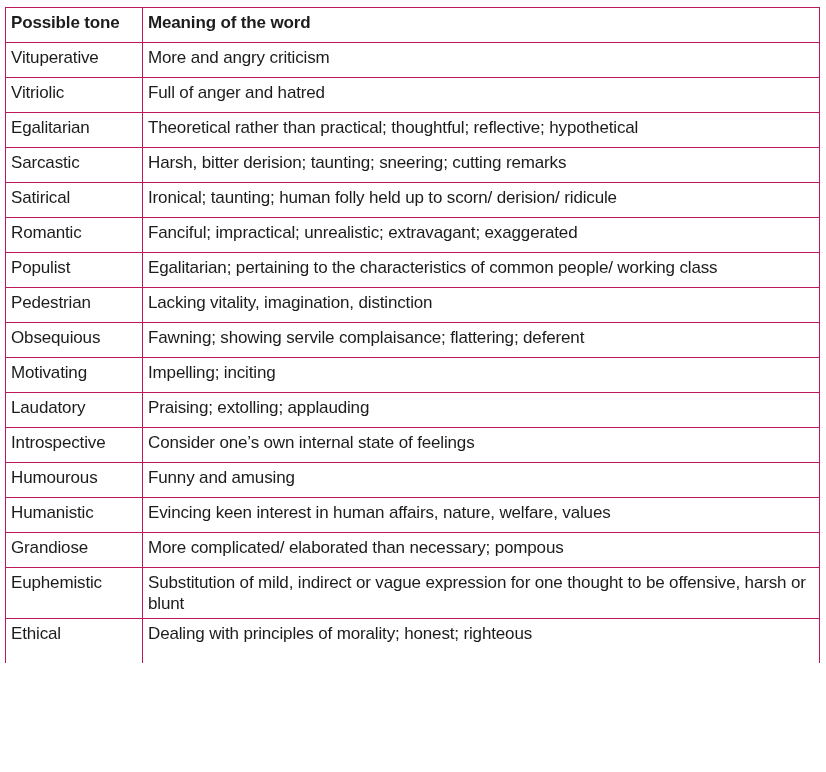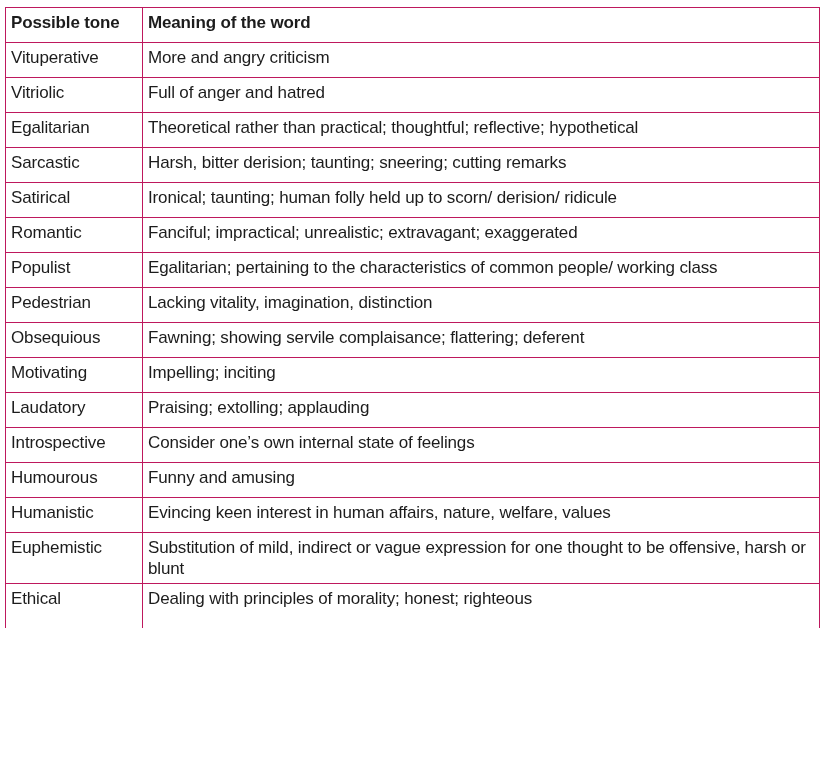--- a/index.html
+++ b/index.html
@@ -107,20 +107,24 @@
       <td>Consider one’s own internal state of feelings</td>
     </tr>
     <tr>
       <td>Humourous</td>
       <td>Funny and amusing</td>
     </tr>
     <tr>
       <td>Humanistic</td>
       <td>Evincing keen interest in human affairs, nature, welfare, values</td>
     </tr>
+    <tr>
+      <td>Grandiose</td>
+      <td>More complicated/ elaborated than necessary; pompous</td>
+    </tr>
     <tr class="tall">
       <td>Euphemistic</td>
       <td>Substitution of mild, indirect or vague expression for one thought to be offensive, harsh or blunt</td>
     </tr>
     <tr class="last">
       <td>Ethical</td>
       <td>Dealing with principles of morality; honest; righteous</td>
     </tr>
   </tbody>
 </table>

